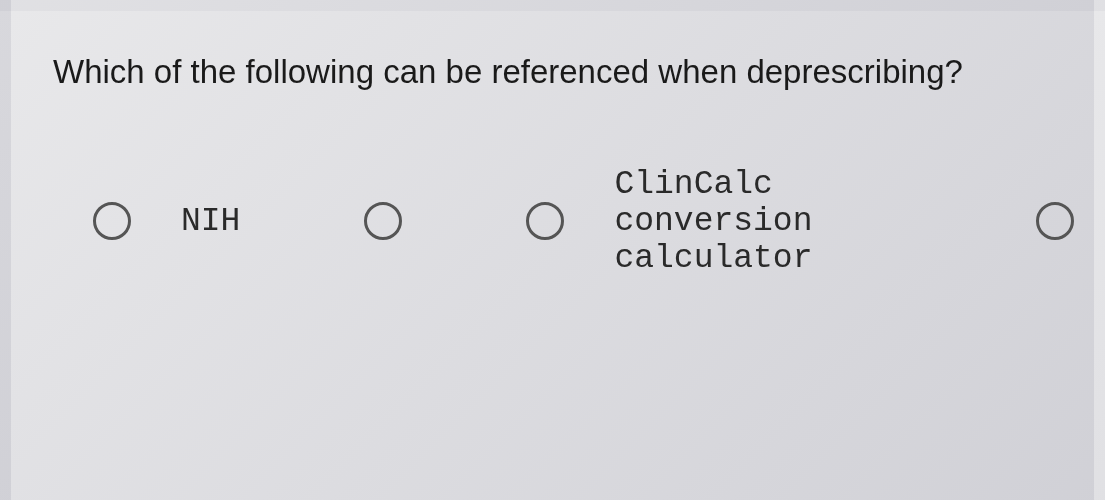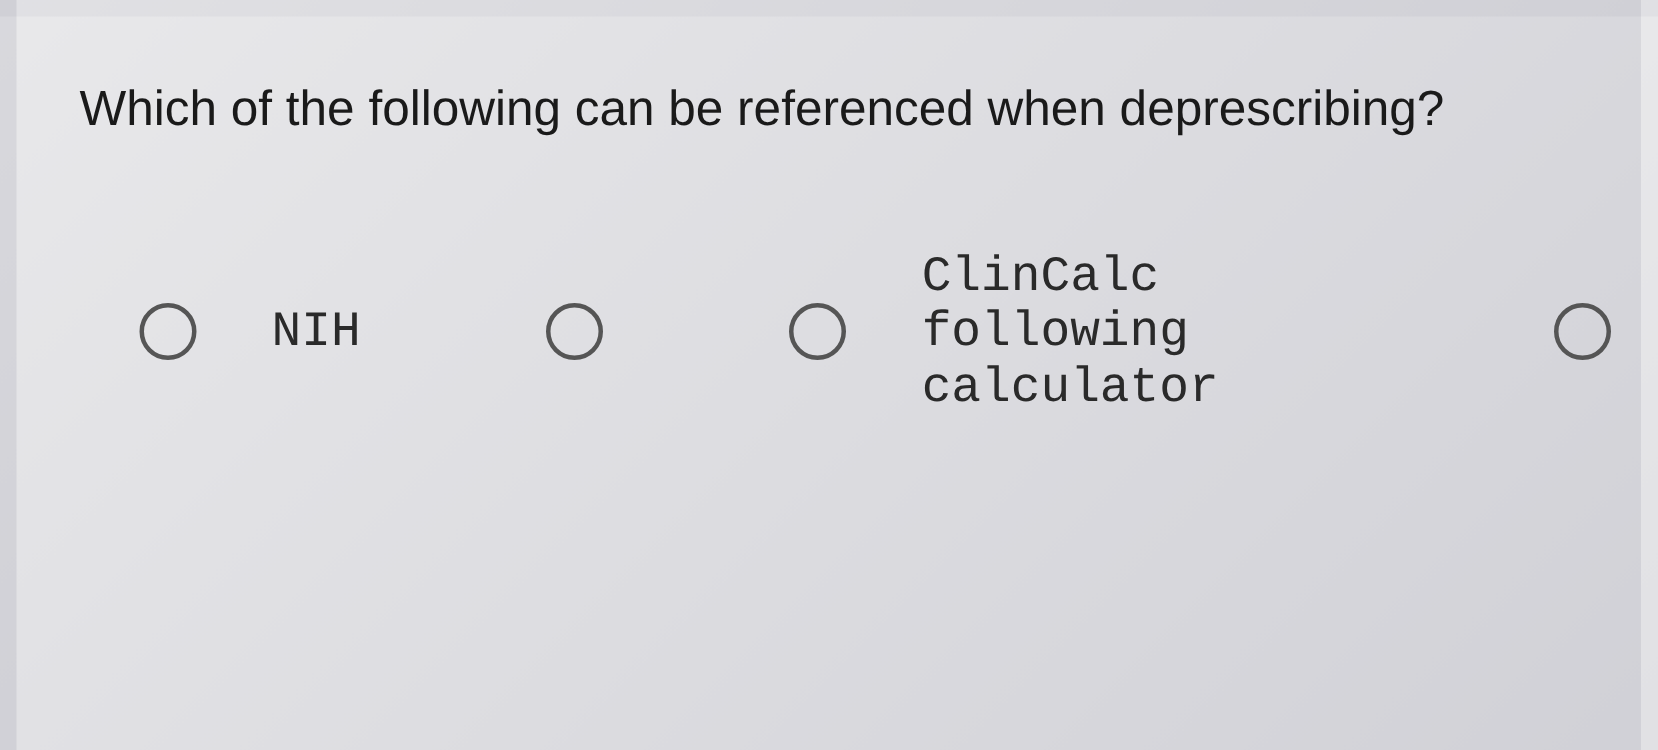--- a/index.html
+++ b/index.html
@@ -58,18 +58,18 @@
 <div class="options">
   <div class="option">
     <div class="radio"></div>
     <span class="option-label">NIH</span>
   </div>
   <div class="option">
     <div class="radio"></div>
   </div>
   <div class="option">
     <div class="radio"></div>
-    <span class="option-label">ClinCalc following calculator</span>
+    <span class="option-label">ClinCalc conversion calculator</span>
   </div>
   <div class="option">
     <div class="radio"></div>
   </div>
 </div>
 
 </body></html>

